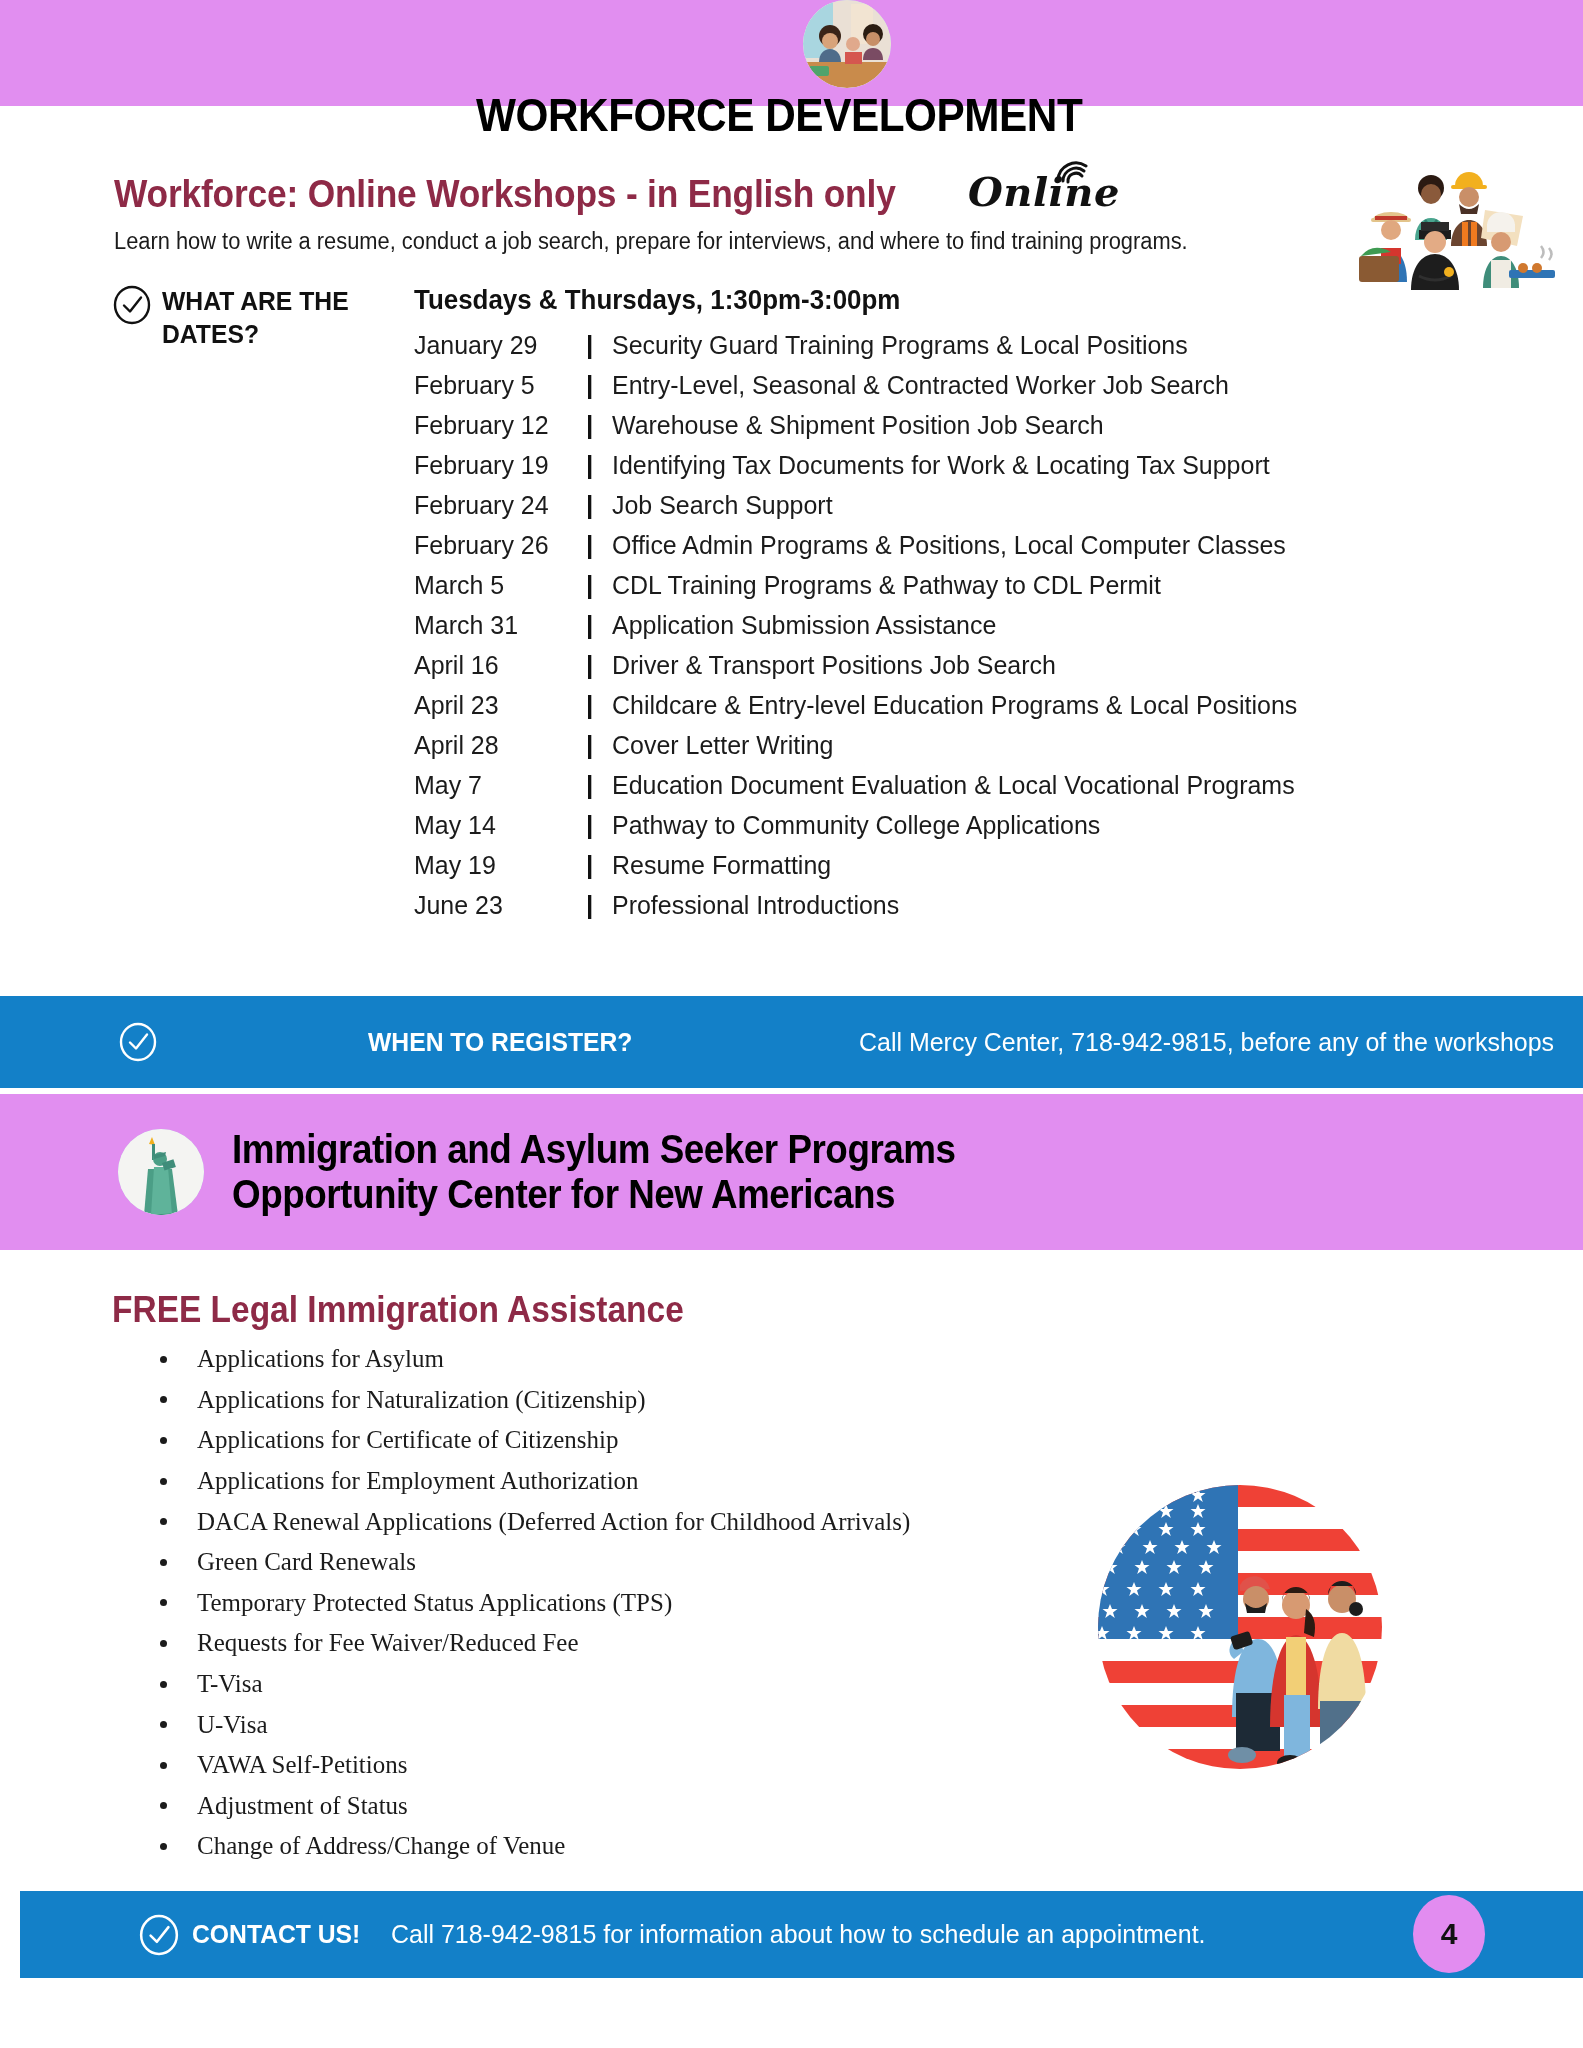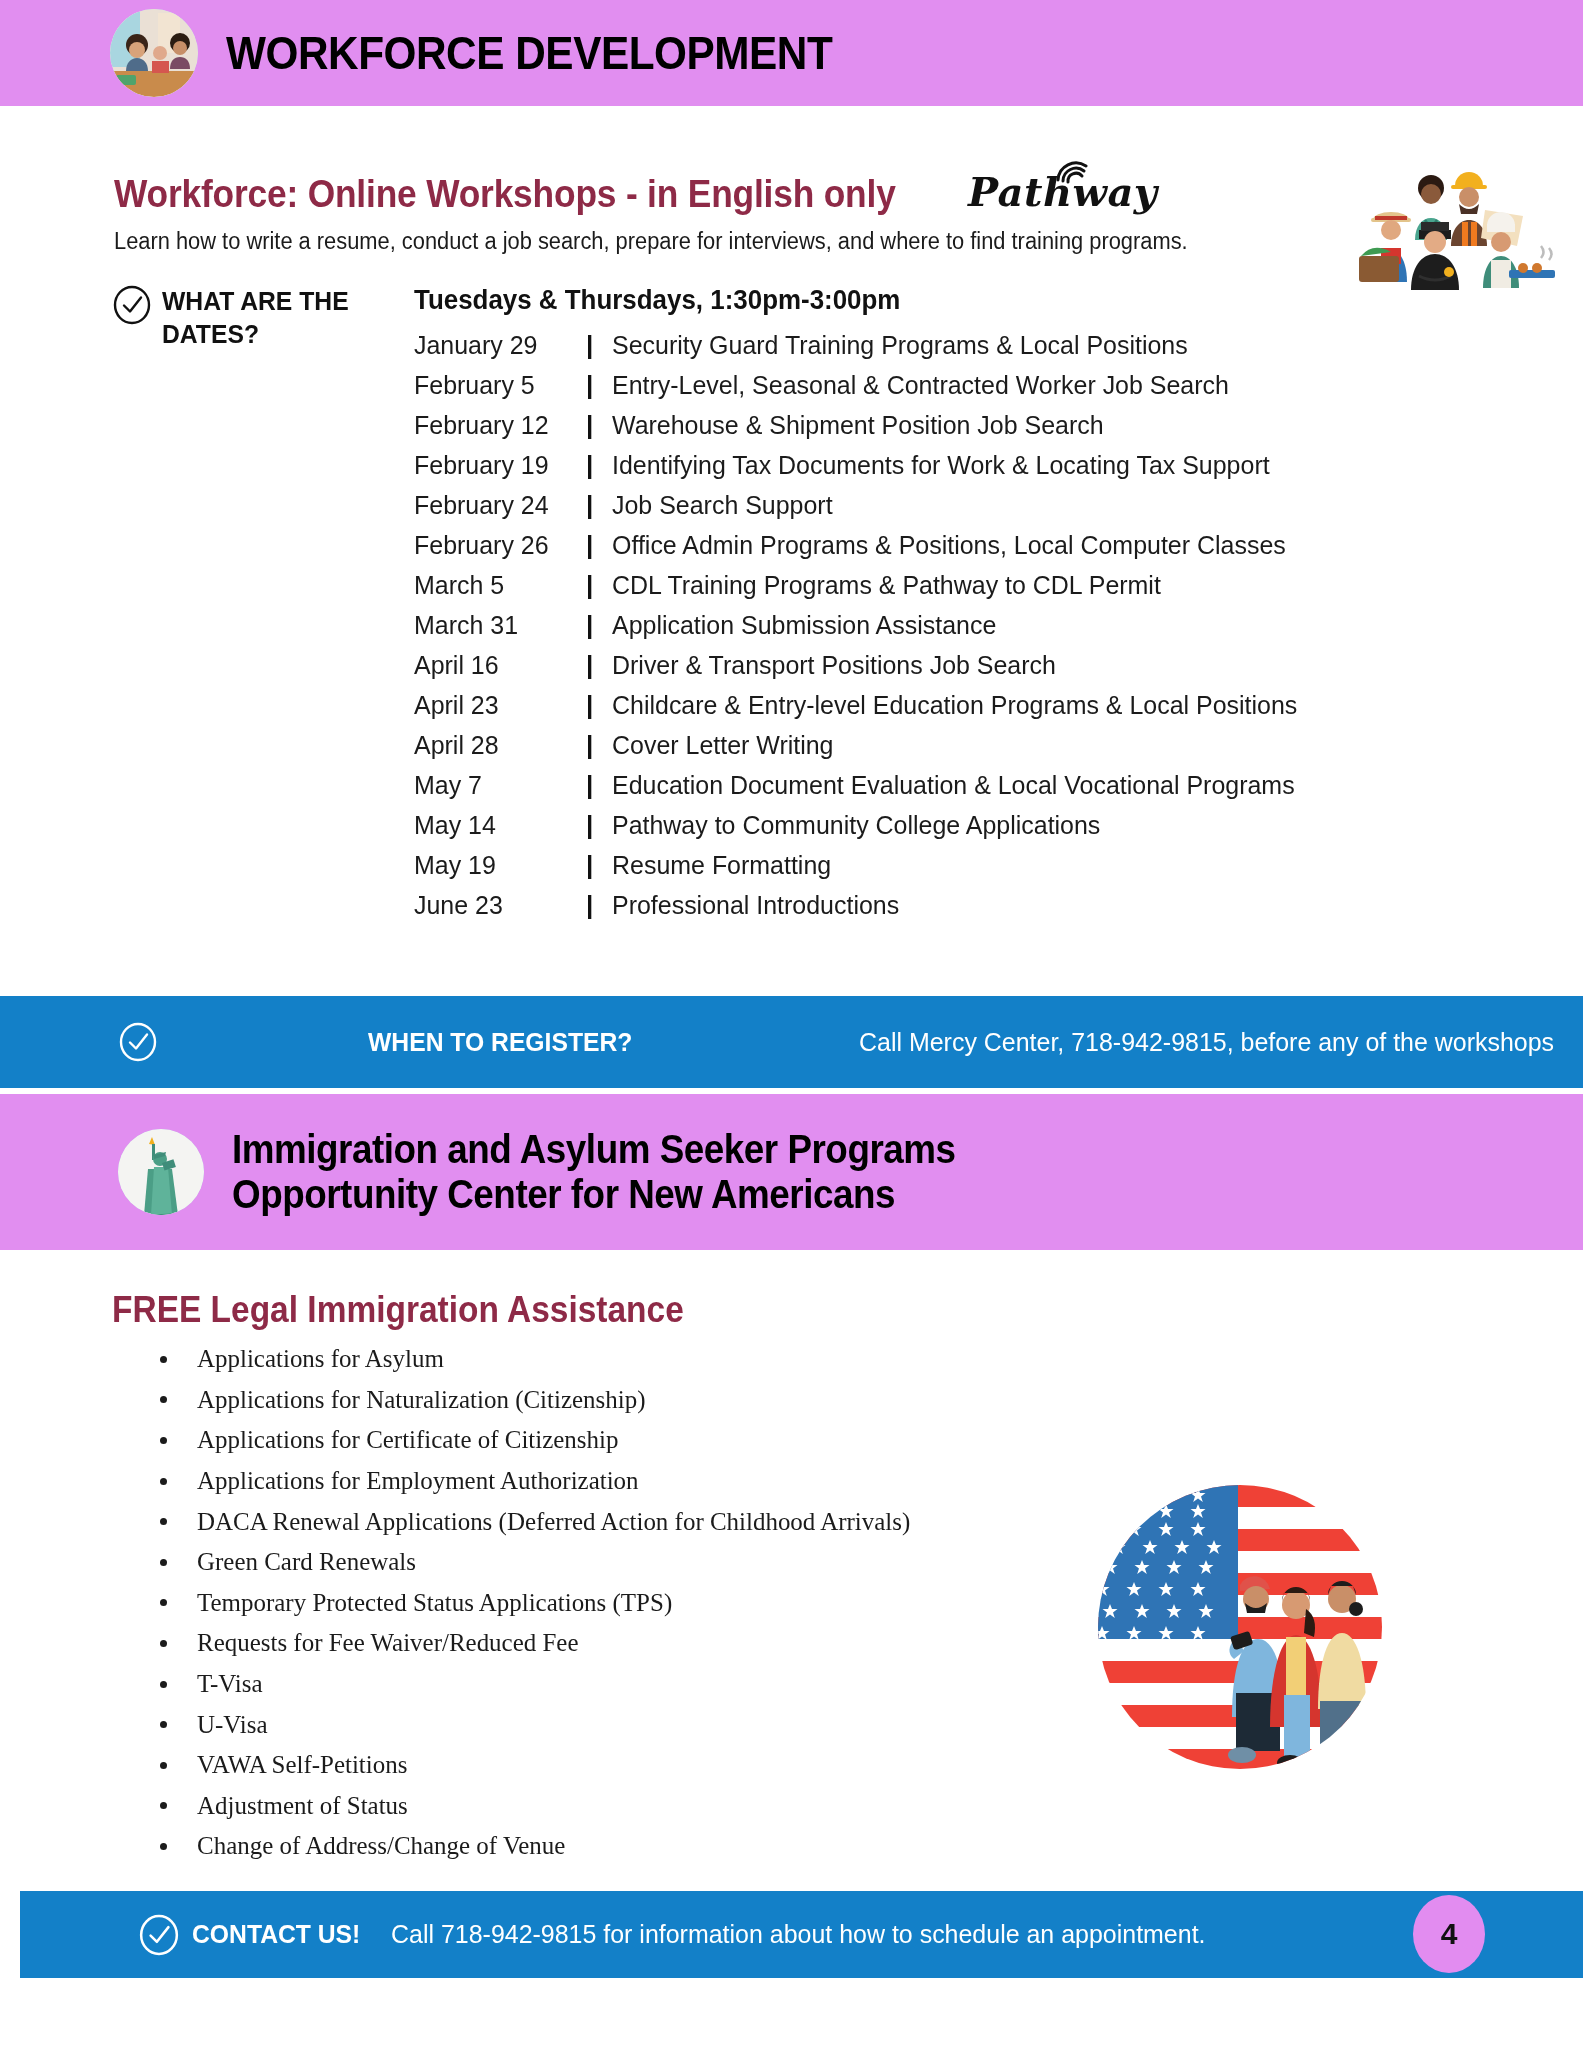--- a/index.html
+++ b/index.html
@@ -19,21 +19,21 @@
 
   
   .purple-bar {
     position: absolute;
     left: 0;
     width: 1583px;
     background: #e18ef0;
     display: flex;
     align-items: center;
   }
-  #workforce-bar { top: 0; height: 106px; }
+  #workforce-bar { top: 0; height: 106px; flex-direction: column; }
   #immigration-bar { top: 1094px; height: 156px; }
 
   .bar-avatar {
     width: 88px; height: 88px;
     border-radius: 50%;
     margin-left: 110px;
     overflow: hidden;
     flex: none;
     position: relative;
     background: #cfe3ec;
@@ -279,21 +279,21 @@
           <rect x="42" y="52" width="17" height="12" fill="#d5564f"></rect>
           <rect x="6" y="66" width="20" height="10" rx="2" fill="#4fa36c"></rect>
         </g>
       </svg>
     </div>
     <div class="bar-title" id="workforce-title">WORKFORCE DEVELOPMENT</div>
   </div>
 
   <div class="wf-title">Workforce: Online Workshops - in English only</div>
 
-  <div class="online-script">Pathway</div>
+  <div class="online-script">Online</div>
   <svg class="online-wifi" viewBox="0 0 36 26">
     <path d="M4 20 A18 18 0 0 1 32 6" stroke="#111" stroke-width="3" fill="none" stroke-linecap="round"></path>
     <path d="M9 21 A13 13 0 0 1 30 11" stroke="#111" stroke-width="3" fill="none" stroke-linecap="round"></path>
     <path d="M14 22 A8 8 0 0 1 28 16" stroke="#111" stroke-width="3" fill="none" stroke-linecap="round"></path>
   </svg>
 
   <div class="wf-sub">Learn how to write a resume, conduct a job search, prepare for interviews, and where to find training programs.</div>
 
   <svg class="wf-illus" viewBox="0 0 218 140">
 

